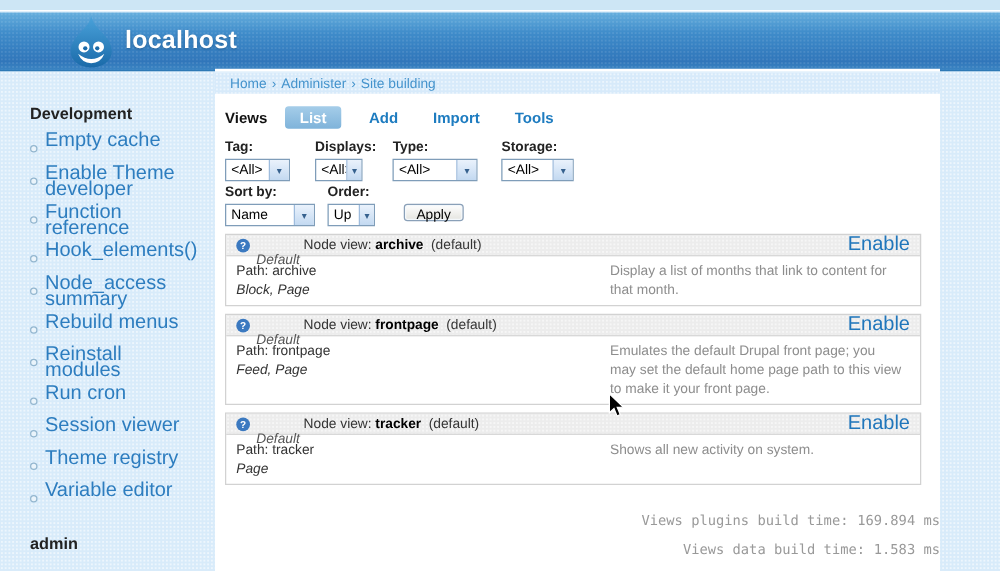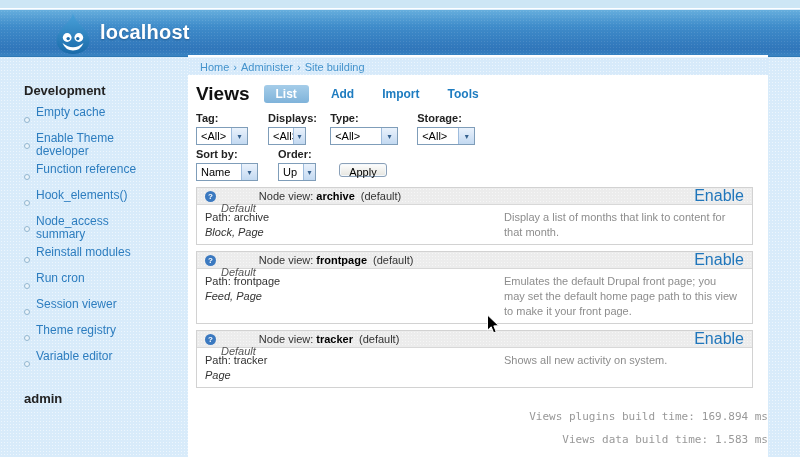--- a/index.html
+++ b/index.html
@@ -21,55 +21,55 @@
   .logo { position:absolute; left:53px; top:2px; }
   .site-name { position:absolute; left:100px; top:11px; color:#fff; font-size:20px;
                font-weight:bold; text-shadow:0 1px 2px rgba(10,50,90,.45); letter-spacing:.2px; }
 
   
   .sidebar { position:absolute; left:0; top:57px; width:172px; bottom:0; padding:26px 0 0 24px;border-radius:16px; }
   .sb-heading { font-size:13px; font-weight:bold; color:#222; margin-bottom:8px; }
   .sb-heading.admin { margin-top:20px; }
   .sb-item { display:flex; align-items:flex-start; margin-bottom:5px; }
   .sb-item .blt { flex:0 0 12px; margin-top:3px; }
-  .sb-item a { color:#2d7dbf; text-decoration:none; font-size:12px; line-height:13px;
+  .sb-item a { color:#2d7dbf; text-decoration:none; font-size:16px; line-height:13px;
                display:inline-block; max-width:124px; }
   .b-leaf { width:6px; height:6px; border:1px solid #93b6cf; border-radius:50%;
             background:#eaf4fb; display:inline-block; }
 
   
-  .panel { position:absolute; left:188px; top:55px; width:580px; height:402px;
+  .panel { position:absolute; left:172px; top:55px; width:580px; height:402px;
            background:#fff; z-index:2; }
   .breadcrumb-bar { margin-top:2px; height:18px; line-height:18px; padding-left:12px;
                     background-color:#d7eafa;
                     background-image:radial-gradient(rgba(255,255,255,.5) 27%, transparent 29%);
                     background-size:3px 3px;
                     border-top:1px solid #ecf6fd; font-size:11px; }
   .breadcrumb-bar a { color:#4493cc; text-decoration:none; }
   .breadcrumb-bar .sep { color:#4493cc; margin:0 4px; }
 
   .title-row { display:flex; align-items:center; margin:9px 8px 0 8px; height:20px; }
-  .title-row h1 { font-size:19px; color:#111; margin-right:14px; }
+  .title-row h1 { font-size:12px; color:#111; margin-right:14px; }
   .tab { font-size:12px; font-weight:bold; color:#1e7cc0; text-decoration:none;
          margin-right:16px; padding:2px 6px; }
   .tab.active { background:linear-gradient(#a5cde9,#7fb3da); color:#fff; border-radius:3px;
                 padding:2px 12px; }
 
   
   .filters { margin:8px 8px 0 8px; font-size:11px; }
   .fcol { display:inline-block; vertical-align:top; margin-right:9px; }
   .fcol label { display:block; font-weight:bold; color:#222; margin-bottom:2px; height:13px; }
   .frow2 { margin-top:3px; }
   .xp-select { display:inline-flex; align-items:stretch; height:18px; border:1px solid #7f9db9;
                background:#fff; font-size:11px; cursor:default; }
   .xp-select .val { flex:1; padding:2px 20px 0 4px; color:#000; white-space:nowrap; overflow:hidden; }
   .xp-select .btn { width:16px; background:linear-gradient(#eaf2fc,#c3d9f1);
                     border-left:1px solid #9ebcdd; display:flex; align-items:center;
                     justify-content:center; color:#36618e; font-size:8px; }
-  .w52{width:52px}.w38{width:38px}.w68{width:68px}.w58{width:58px}.w62{width:62px}
+  .w52{width:52px}.w38{width:38px}.w68{width:68px}.w58{width:58px}.w62{width:72px}
   .apply-btn { display:inline-block; height:14px; padding:2px 9px 0; font-size:11px; color:#000;
                background:linear-gradient(#fefefe,#e5e5e0); border:1px solid #8aa0b8;
                border-radius:3px; margin-top:15px; vertical-align:top; margin-left:4px;
                box-shadow:inset 0 0 0 1px #f4f8fb; }
 
   
   .view-box { margin:6px 15px 0 8px; border:1px solid #d2d2d2; }
   .view-header { height:17px; display:flex; align-items:center; padding:0 8px; font-size:11px;
                  background-color:#ececec;
                  background-image:radial-gradient(rgba(255,255,255,.55) 27%, transparent 29%);
@@ -141,20 +141,24 @@
     <div class="sb-item">
         <span class="blt"><i class="b-leaf" style="display:inline-block"></i></span>
         <a href="#">Hook_elements()</a>
       </div>
     <div class="sb-item">
         <span class="blt"><i class="b-leaf" style="display:inline-block"></i></span>
         <a href="#">Node_access summary</a>
       </div>
     <div class="sb-item">
         <span class="blt"><i class="b-leaf" style="display:inline-block"></i></span>
+        <a href="#">Rebuild menus</a>
+      </div>
+    <div class="sb-item">
+        <span class="blt"><i class="b-leaf" style="display:inline-block"></i></span>
         <a href="#">Reinstall modules</a>
       </div>
     <div class="sb-item">
         <span class="blt"><i class="b-leaf" style="display:inline-block"></i></span>
         <a href="#">Run cron</a>
       </div>
     <div class="sb-item">
         <span class="blt"><i class="b-leaf" style="display:inline-block"></i></span>
         <a href="#">Session viewer</a>
       </div>

